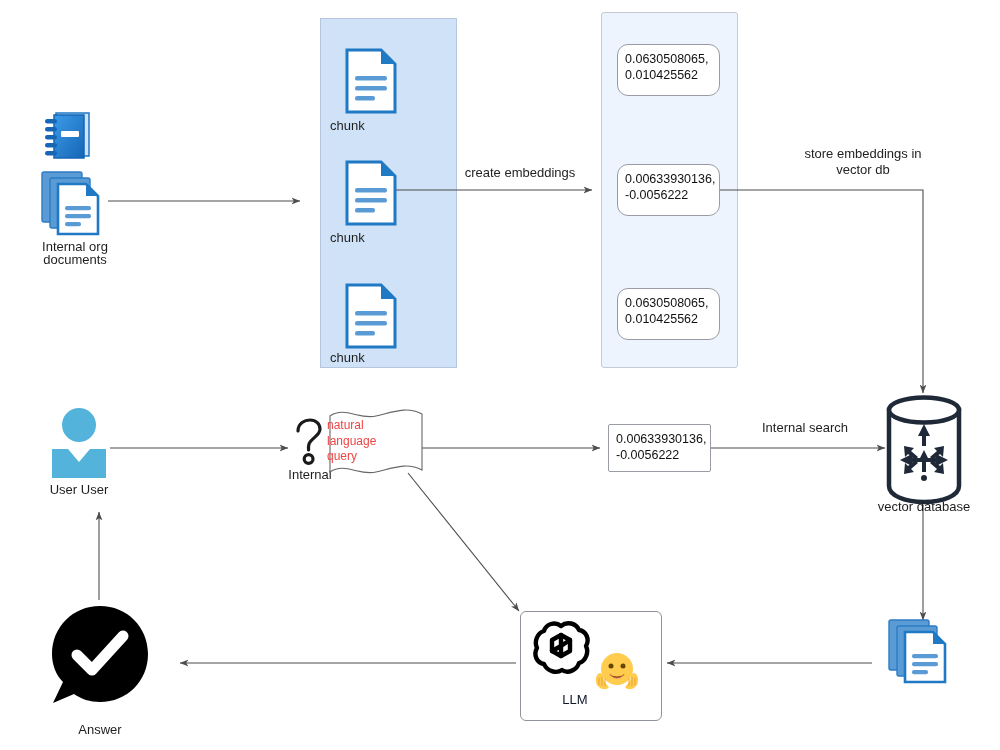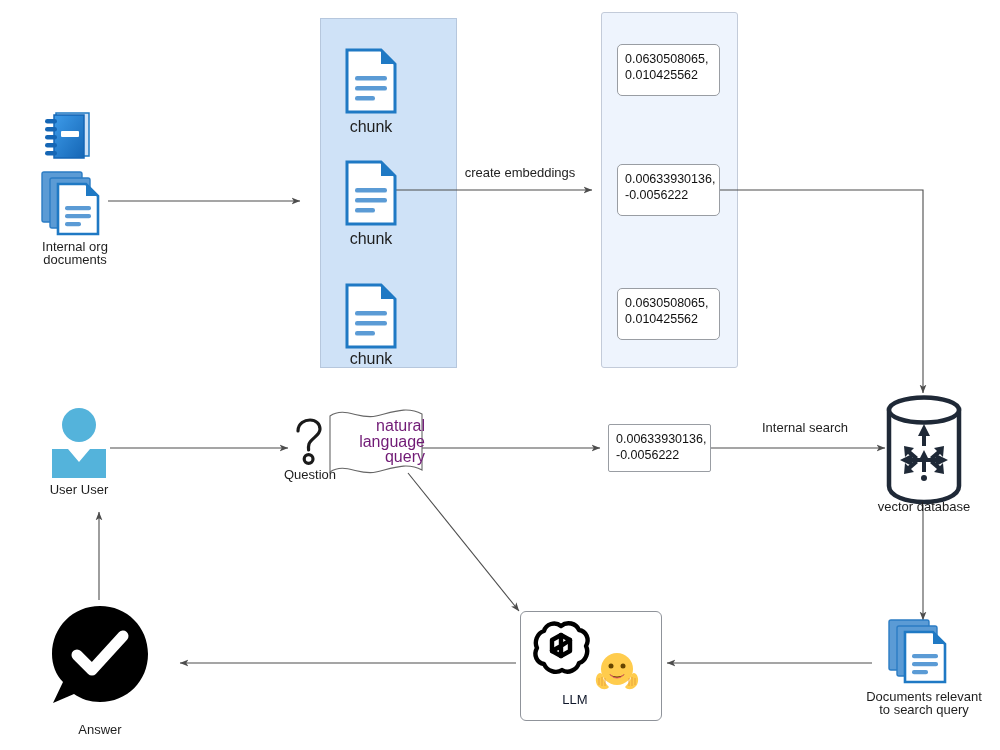--- a/index.html
+++ b/index.html
@@ -41,21 +41,21 @@
     width: 135px; height: 354px;
     background: #eef4fd;
     border: 1px solid #c3cbd9;
     border-radius: 3px;
   }
 
   
   .vec-box {
     background: #ffffff;
     border: 1px solid #999da3;
-    border-radius: 5px;
+    border-radius: 11px;
     font-size: 12.5px;
     line-height: 16px;
     color: #111;
     padding: 6px 7px;
     box-sizing: border-box;
     white-space: pre-line;
   }
   .llm-box {
     left: 520px; top: 611px;
     width: 140px; height: 108px;
@@ -71,28 +71,28 @@
     white-space: pre-line;
   }
   .lbl-small {
     font-size: 13px;
     color: #1e1e1e;
     text-align: center;
     line-height: 13px;
     white-space: pre-line;
   }
   .lbl-chunk {
-    font-size: 16px;
+    font-size: 13px;
     color: #1e1e1e;
-    text-align: center;
+    text-align: left;
   }
   .lbl-query {
-    font-size: 16px;
-    color: #701a75;
-    text-align: right;
+    font-size: 12px;
+    color: #ef4444;
+    text-align: left;
     line-height: 15.5px;
     white-space: pre-line;
   }
   .lbl-llm {
     font-size: 13px;
     color: #0f172a;
     text-align: center;
   }
   .icon-wrap { position: absolute; }
 </style>
@@ -218,36 +218,38 @@
 
   <div class="abs lbl-arrow" style="left:430px; top:165px; width:180px;">create embeddings</div>
 
   <div class="abs vec-box" style="left:617px; top:44px; width:103px; height:52px;">0.0630508065,
 0.010425562</div>
   <div class="abs vec-box" style="left:617px; top:164px; width:103px; height:52px;">0.00633930136,
 -0.0056222</div>
   <div class="abs vec-box" style="left:617px; top:288px; width:103px; height:52px;">0.0630508065,
 0.010425562</div>
 
+  <div class="abs lbl-arrow" style="left:753px; top:146px; width:220px;">store embeddings in
+vector db</div>
 
   <div class="icon-wrap" style="left:48px; top:406px;">
     <svg width="62" height="72" viewBox="0 0 62 72">
       <circle cx="31" cy="19" r="17" fill="#54b3db"></circle>
       <path d="M4 43 L58 43 L58 74 L4 74 Z M20 43 L31 56 L42 43 Z" fill="#54b3db" fill-rule="evenodd"></path>
     </svg>
   </div>
   <div class="abs lbl-small" style="left:26px; top:483px; width:106px;">User User</div>
 
   <div class="icon-wrap" style="left:292px; top:418px;">
     <svg width="32" height="52" viewBox="0 0 32 52">
       <path d="M6 13 C6 5, 13 2, 18 2 C24 2, 28 6, 28 11 C28 18, 19 20, 17 26 C16.4 28, 16.4 30, 16.6 32" fill="none" stroke="#1a1a1a" stroke-width="3.2" stroke-linecap="round"></path>
       <circle cx="16.6" cy="41" r="4.4" fill="none" stroke="#1a1a1a" stroke-width="3.2"></circle>
     </svg>
   </div>
-  <div class="abs lbl-small" style="left:272px; top:468px; width:76px;">Question</div>
+  <div class="abs lbl-small" style="left:272px; top:468px; width:76px;">Internal</div>
 
   <svg class="abs" style="left:327px; top:408px;" width="98" height="72" viewBox="0 0 98 72">
     <path d="M3 8 C18 -2, 32 12, 49 8 C66 4, 80 -2, 95 6 L95 62 C80 54, 66 60, 49 64 C32 68, 18 54, 3 64 Z" fill="#ffffff" stroke="#666" stroke-width="1.1"></path>
   </svg>
   <div class="abs lbl-query" style="left:327px; top:418px; width:98px;">natural
 language
 query</div>
 
   <div class="abs vec-box" style="left:608px; top:424px; width:103px; height:48px; border-radius:2px;">0.00633930136,
 -0.0056222</div>
@@ -279,22 +281,20 @@
       <rect x="12" y="10" width="40" height="50" rx="2" fill="#5b9bd5" stroke="#2b7cc4" stroke-width="1.4"></rect>
       <path d="M20 16 L48 16 L60 28 L60 66 L20 66 Z" fill="#ffffff" stroke="#1f79c4" stroke-width="2.6"></path>
       <path d="M48 16 L60 28 L48 28 Z" fill="#1f79c4"></path>
       <g fill="#5b9bd5">
         <rect x="27" y="38" width="26" height="4.2" rx="2"></rect>
         <rect x="27" y="46" width="26" height="4.2" rx="2"></rect>
         <rect x="27" y="54" width="16" height="4.2" rx="2"></rect>
       </g>
     </svg>
   </div>
-  <div class="abs lbl-small" style="left:862px; top:690px; width:124px;">Documents relevant
-to search query</div>
 
   <div class="abs llm-box"></div>
   <div class="icon-wrap" style="left:530px; top:618px;">
     <svg width="62" height="62" viewBox="0 0 62 62">
       <g fill="none" stroke="#000000" stroke-width="4.4" stroke-linejoin="round" stroke-linecap="round">
         <path d="M31 8 C37 3, 46 5, 49 12 C56 13, 60 21, 56 28 C59 34, 56 43, 49 45 C47 52, 38 56, 32 52 C26 56, 17 53, 14 46 C7 45, 3 37, 7 30 C4 24, 7 15, 14 13 C16 6, 25 3, 31 8 Z"></path>
         <path d="M22 22 L31 17 L40 22 L40 33 L31 38 L22 33 Z"></path>
         <path d="M31 17 L31 28 M40 22 L31 28 M31 28 L31 38 M22 33 L31 28"></path>
       </g>
     </svg>

